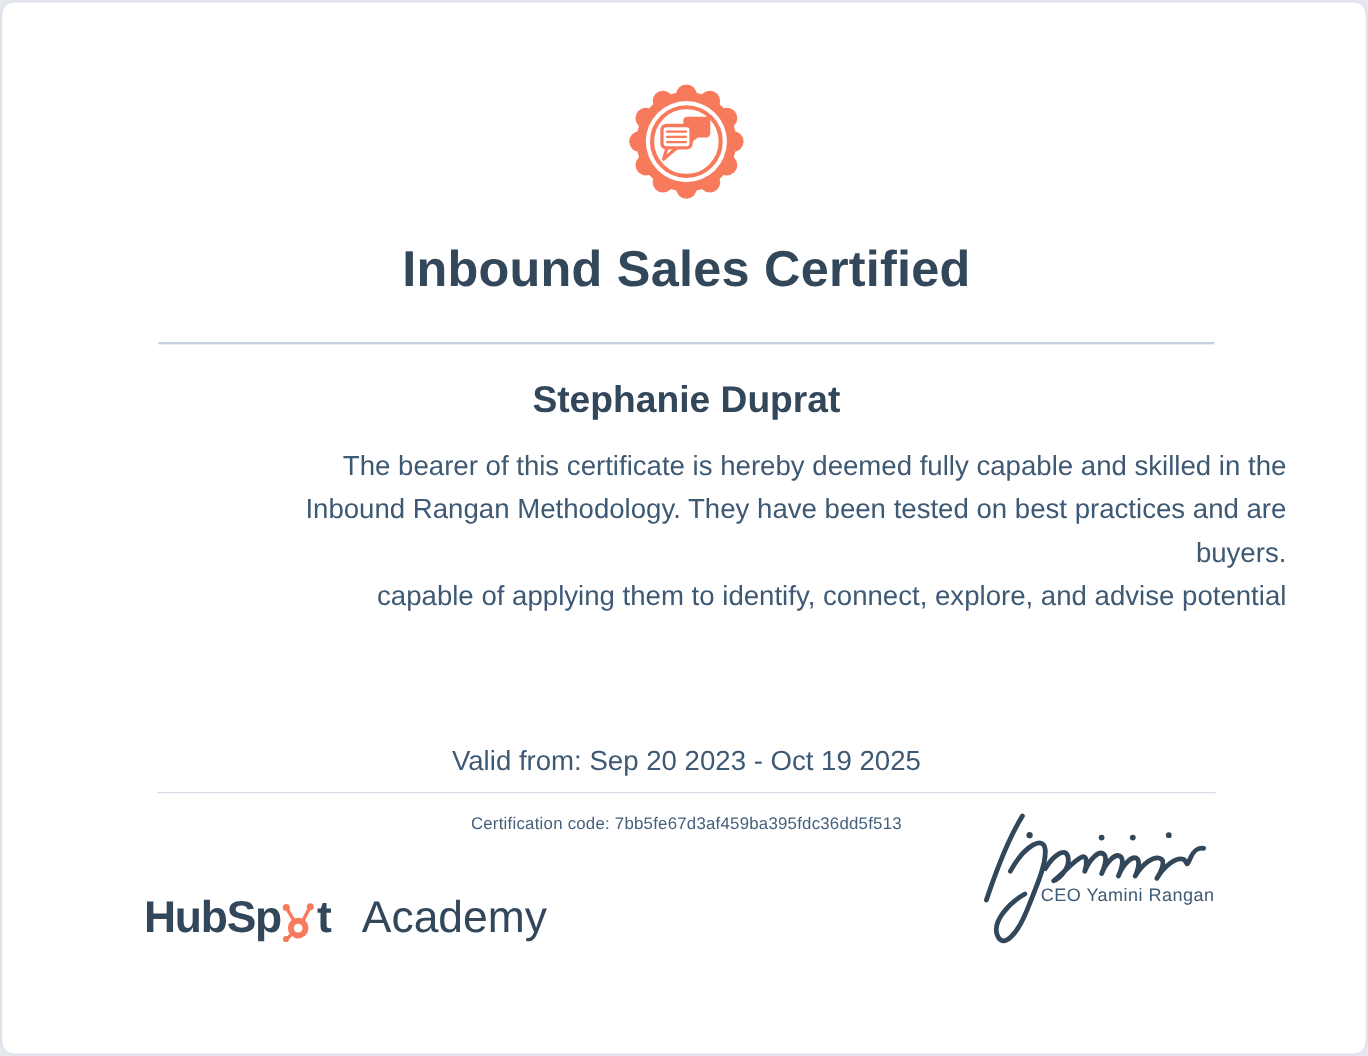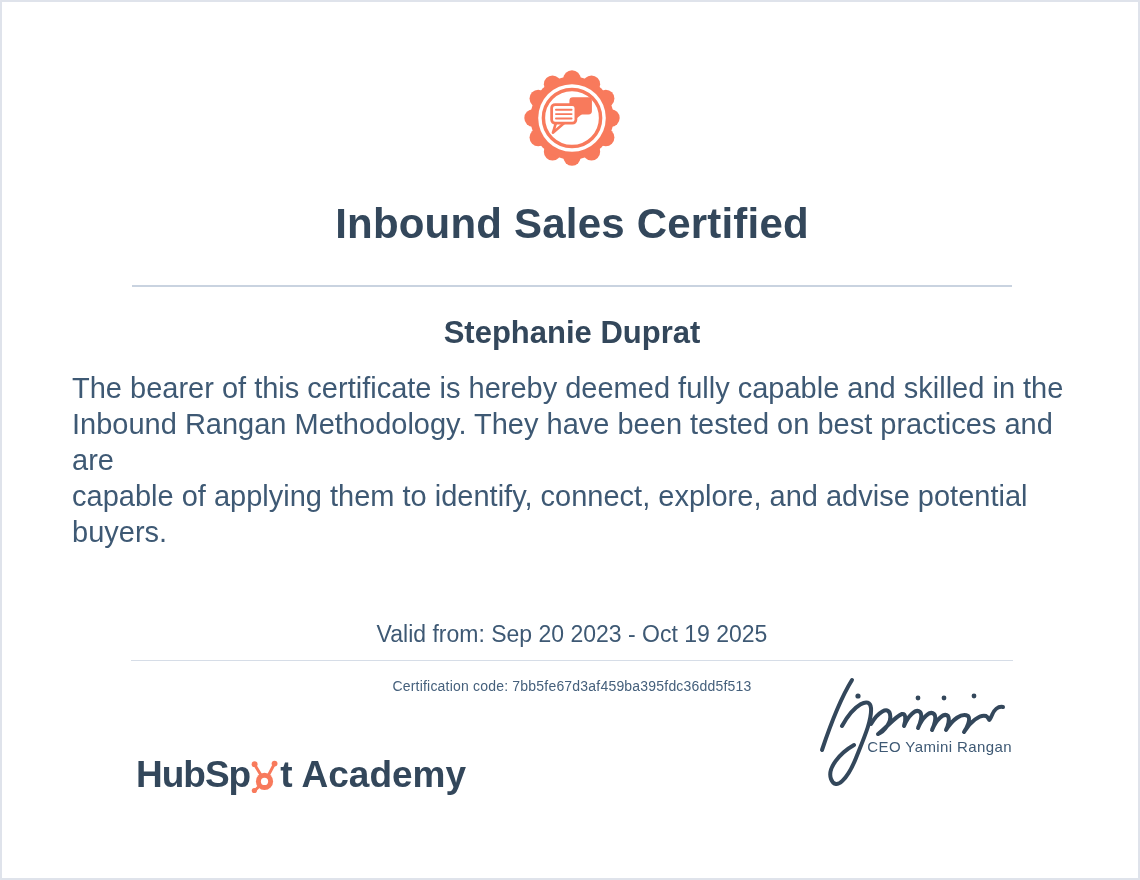--- a/index.html
+++ b/index.html
@@ -19,21 +19,21 @@
     background:var(--page-bg);
     font-family:"Liberation Sans", sans-serif;
     color:var(--ink);
   }
   .card{
     position:absolute;
     left:0; top:0;
     width:1140px; height:880px;
     background:var(--card-bg);
     border:2px solid var(--border);
-    border-radius:1px;
+    border-radius:12px;
   }
   .badge{
     position:absolute;
     left:518px; top:64px;
     width:104px; height:104px;
   }
   .cert-title{
     position:absolute;
     left:0; top:198px;
     width:1140px;
@@ -55,22 +55,22 @@
     width:1140px;
     text-align:center;
     font-size:31px;
     font-weight:700;
     color:var(--ink);
   }
   .description{
     position:absolute;
     left:70px; top:368px;
     width:1000px;
-    text-align:left;
-    font-size:29px;
+    text-align:right;
+    font-size:23px;
     line-height:36px;
     color:var(--ink-soft);
   }
   .validity{
     position:absolute;
     left:0; top:619px;
     width:1140px;
     text-align:center;
     font-size:23px;
     color:var(--ink-soft);
@@ -85,45 +85,45 @@
     position:absolute;
     left:0; top:676px;
     width:1140px;
     text-align:center;
     font-size:14px;
     letter-spacing:0.2px;
     color:var(--ink-muted);
   }
   .logo{
     position:absolute;
-    left:134px; top:744px;
+    left:118px; top:744px;
     height:56px;
     display:flex;
-    align-items:center;
+    align-items:flex-start;
     white-space:nowrap;
   }
   .logo .brand{
     font-size:37px;
     font-weight:700;
     letter-spacing:-1px;
     color:var(--ink);
     line-height:1;
   }
   .logo .sprocket{
     width:31px; height:41px;
     margin:0 0 -1px -1px;
     display:block;
   }
   .logo .suffix{
     font-size:37px;
-    font-weight:700;
+    font-weight:400;
     letter-spacing:0;
     color:var(--ink);
     line-height:1;
-    margin-left:10px;
+    margin-left:26px;
   }
   .signature-block{
     position:absolute;
     left:812px; top:672px;
     width:204px; height:124px;
   }
   .signature-script{
     position:absolute;
     left:0; top:0;
     width:204px; height:124px;
@@ -181,22 +181,22 @@
 
   <div class="cert-title">Inbound Sales Certified</div>
 
   <div class="divider-1"></div>
 
   <div class="recipient">Stephanie Duprat</div>
 
   <div class="description">
     <div>The bearer of this certificate is hereby deemed fully capable and skilled in the</div>
     <div>Inbound Rangan Methodology. They have been tested on best practices and are</div>
+    <div>buyers.</div>
     <div>capable of applying them to identify, connect, explore, and advise potential</div>
-    <div>buyers.</div>
   </div>
 
   <div class="validity">Valid from: Sep 20 2023 - Oct 19 2025</div>
 
   <div class="divider-2"></div>
 
   <div class="cert-code">Certification code: 7bb5fe67d3af459ba395fdc36dd5f513</div>
 
   <div class="logo">
     <span class="brand">HubSp</span>

